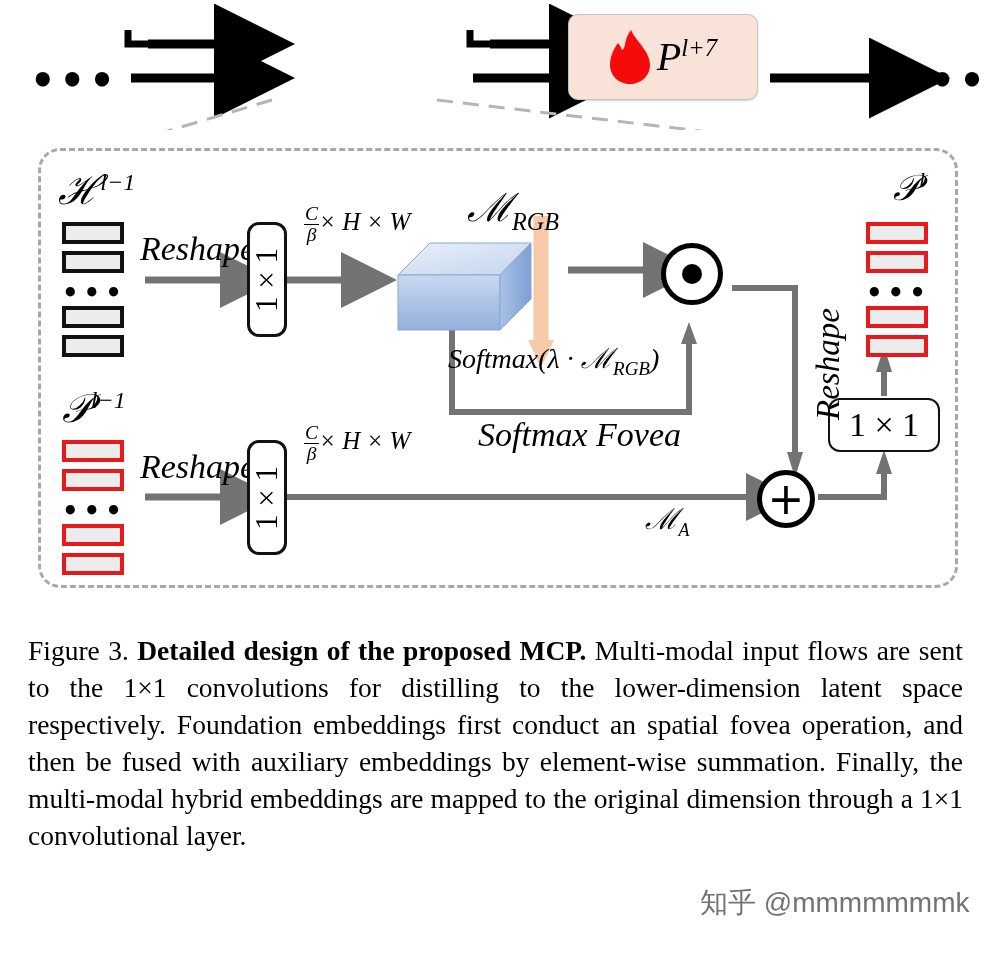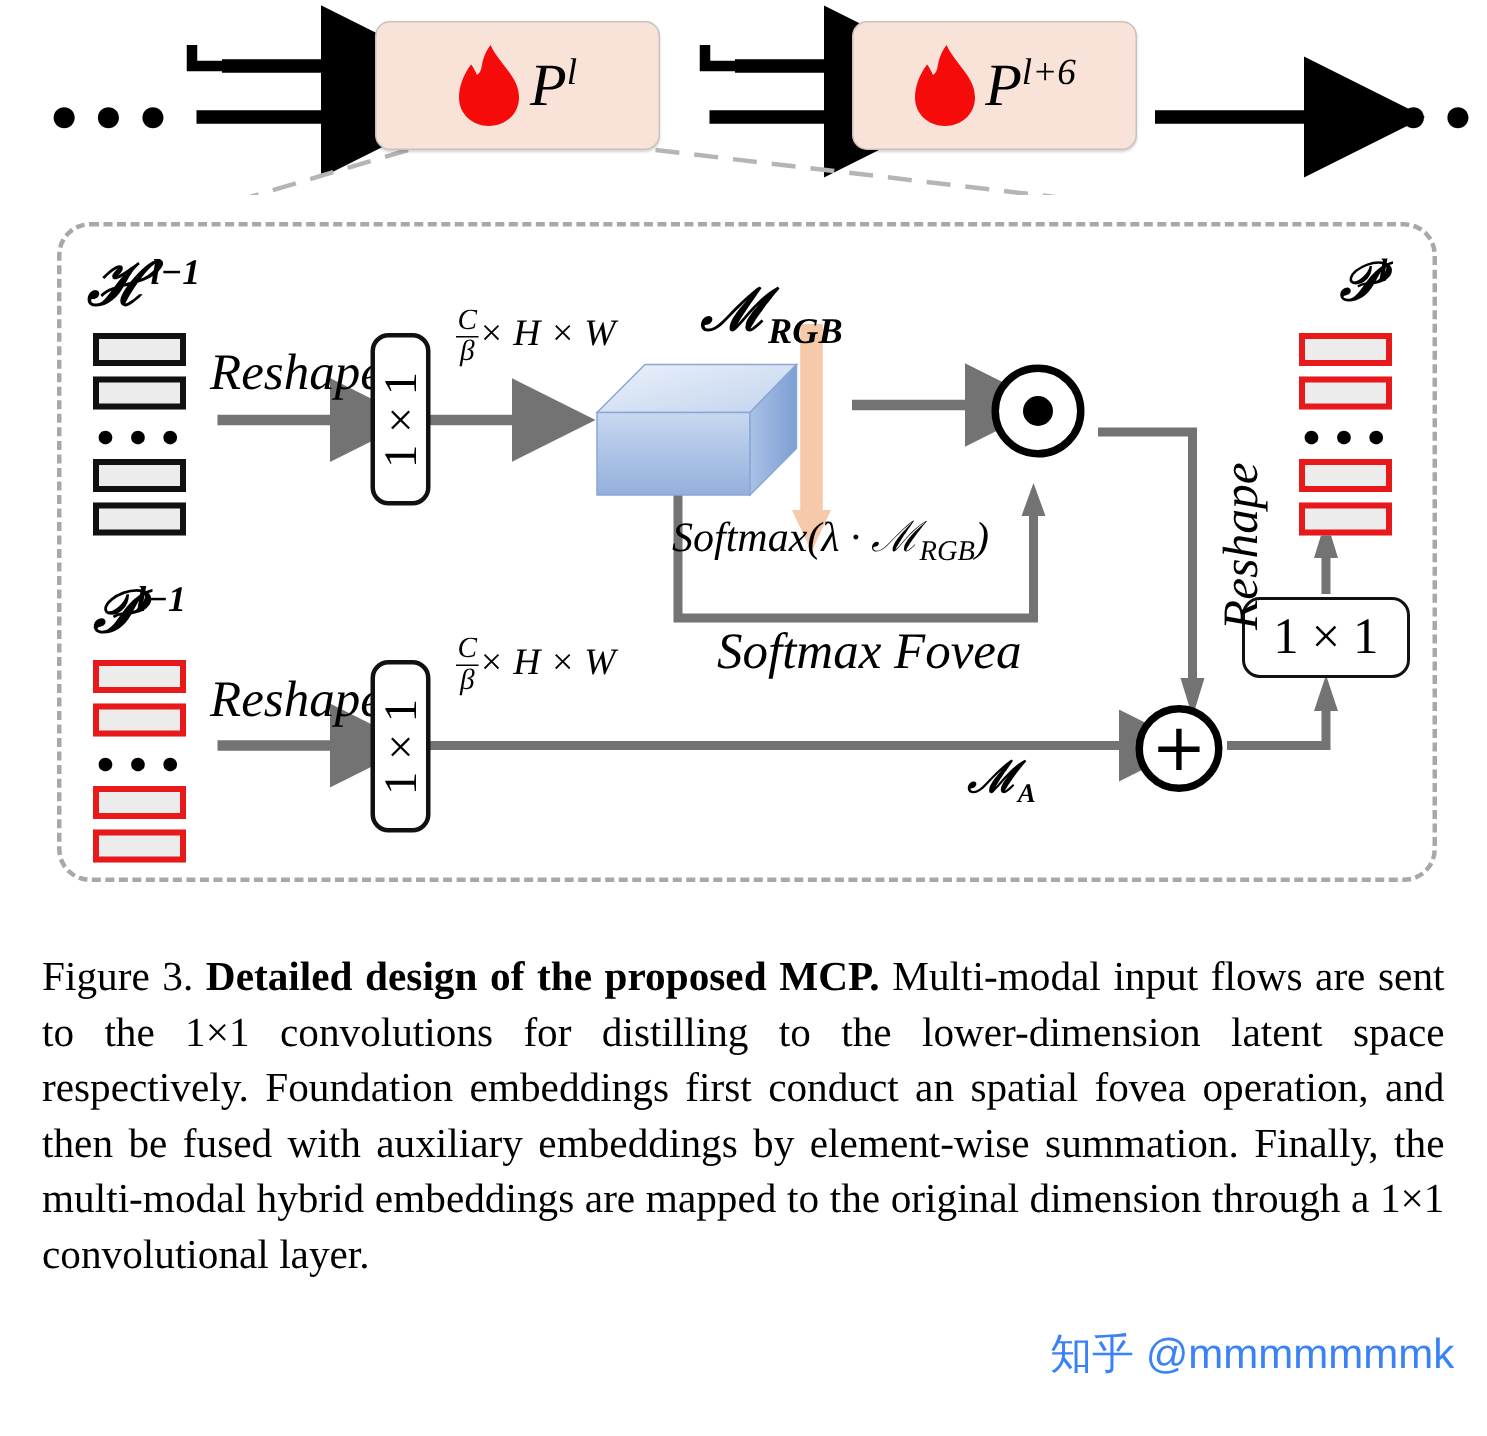--- a/index.html
+++ b/index.html
@@ -38,21 +38,21 @@
   .plabel sup{font-size:0.62em;font-style:italic;}
 
   
   #panel{
     position:absolute;left:38px;top:148px;width:920px;height:440px;
     border:3px dashed #a8a8a8;
     border-radius:22px;
     box-sizing:border-box;
   }
 
-  .cal{ font-family:"Liberation Serif",serif; font-style:italic;font-weight:bold; }
+  .cal{ font-family:"Liberation Serif",serif; font-style:italic; }
 
   .tag{
     position:absolute;white-space:nowrap;line-height:1;
     font-family:"Liberation Serif",serif;
   }
 
   
   .stack{position:absolute;}
   .bar{
     width:62px;height:22px;background:#ececec;box-sizing:border-box;
@@ -110,21 +110,21 @@
   #caption{
     position:absolute;left:28px;top:632px;width:935px;
     font-family:"Liberation Serif",serif;
     font-size:27.5px;line-height:37px;
     text-align:justify;
     color:#000;
   }
   #caption b{font-weight:700;margin-top:17px;}
   .wm{
     position:absolute;left:700px;top:884px;
-    color:#3b82f6;font-size:28px;white-space:nowrap;
+    color:#737373;font-size:28px;white-space:nowrap;
     font-family:"Liberation Sans",sans-serif;
   }
   .frac{display:inline-block;vertical-align:middle;text-align:center;font-size:.78em;line-height:1.03;}
   .frac .num{display:block;border-bottom:1px solid #000;padding:0 1px;}
   .frac .den{display:block;padding:0 1px;}
 </style>
 </head>
 <body>
 
 <div id="top-row">
@@ -147,33 +147,26 @@
     <line x1="473" y1="78" x2="558" y2="78" stroke="#000" stroke-width="9" marker-end="url(#abk)"></line>
 
     <line x1="770" y1="78" x2="878" y2="78" stroke="#000" stroke-width="9" marker-end="url(#abk)"></line>
 
     <line x1="272" y1="100" x2="70" y2="160" stroke="#b5b5b5" stroke-width="3" stroke-dasharray="16 10"></line>
     <line x1="437" y1="100" x2="930" y2="158" stroke="#b5b5b5" stroke-width="3" stroke-dasharray="16 10"></line>
   </svg>
 
   <div class="abs dots nosel" style="left:30px;top:60px;">•••</div>
 
-  <div class="fire-box" style="left:250px;top:14px;width:188px;height:84px;">
-    <svg class="flame" width="42" height="56" viewBox="0 0 42 56">
-      <path d="M22 1 C14 12 18 18 13 21 C11 16 9 14 9 14 C3 22 1 30 1 36 C1 47 10 55 21 55 C32 55 41 47 41 36 C41 22 28 14 22 1 Z" fill="#f60b0b"></path>
-      <path d="M21 22 C17 29 20 32 16 35 C13 38 12 41 12 44 C12 49 16 53 21 53 C26 53 30 49 30 44 C30 37 24 31 21 22 Z" fill="#ffffff" opacity="0"></path>
-    </svg>
-    <span class="plabel"><em>P</em><sup>l</sup></span>
-  </div>
 
   <div class="fire-box" style="left:568px;top:14px;width:188px;height:84px;">
     <svg class="flame" width="42" height="56" viewBox="0 0 42 56">
       <path d="M22 1 C14 12 18 18 13 21 C11 16 9 14 9 14 C3 22 1 30 1 36 C1 47 10 55 21 55 C32 55 41 47 41 36 C41 22 28 14 22 1 Z" fill="#f60b0b"></path>
     </svg>
-    <span class="plabel"><em>P</em><sup>l+6</sup></span>
+    <span class="plabel"><em>P</em><sup>l+7</sup></span>
   </div>
 
   <div class="abs dots nosel" style="left:900px;top:60px;">•••</div>
 </div>
 
 <div id="panel"></div>
 
 <svg width="991" height="620" style="position:absolute;left:0;top:0;pointer-events:none;">
   <defs>
     <marker id="agr" markerWidth="8" markerHeight="8" refX="1" refY="4" orient="auto">

